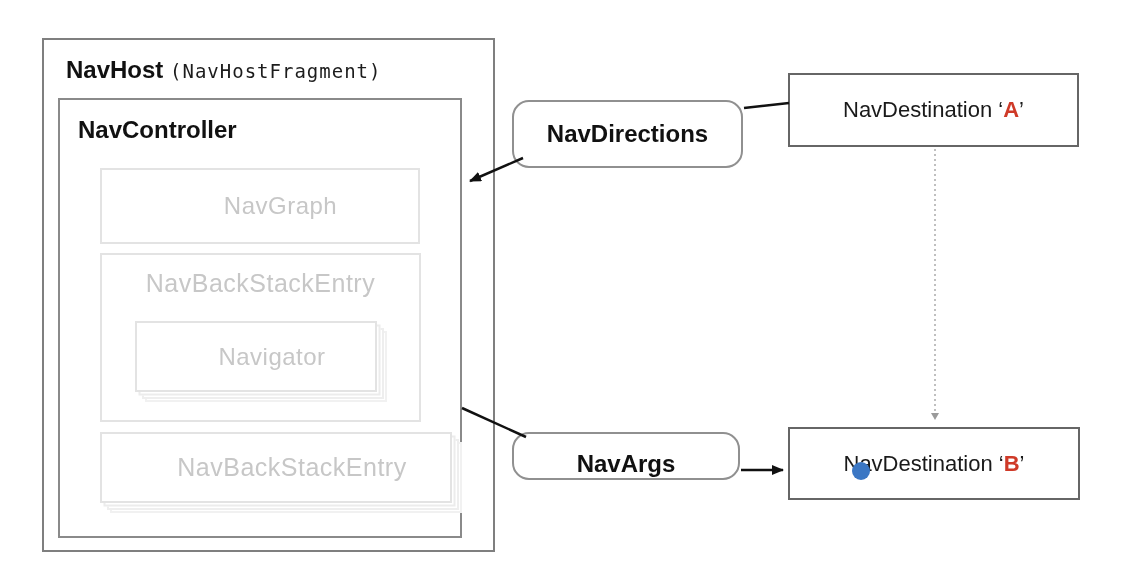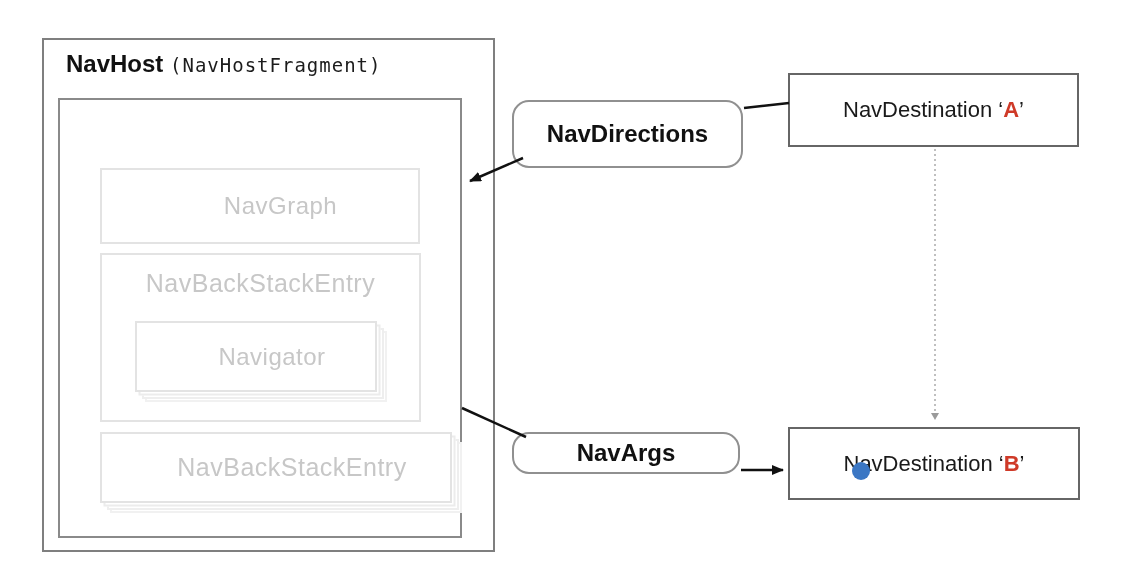--- a/index.html
+++ b/index.html
@@ -19,20 +19,21 @@
     box-sizing: border-box;
     background: #ffffff;
   }
   .frame { border: 2px solid #7f7f7f; background: transparent; }
   .frame-title {
     position: absolute;
     font-weight: bold;
     font-size: 24px;
     color: #111111;
     white-space: nowrap;
+    margin-top: 6px;
   }
   .frame-subtitle {
     font-family: "DejaVu Sans Mono", monospace;
     font-weight: normal;
     font-size: 19px;
     letter-spacing: 1px;
     color: #1c1c1c;
   }
   .muted-box {
     border: 2px solid #e3e3e3;
@@ -119,20 +120,21 @@
 
 <div id="stage">
 
   <div class="box frame" style="left:42px; top:38px; width:453px; height:514px;"></div>
   <div class="frame-title" style="left:66px; top:50px;">
     <span>NavHost</span>
     <span class="frame-subtitle">(NavHostFragment)</span>
   </div>
 
   <div class="box frame" style="left:58px; top:98px; width:404px; height:440px; border-color:#8a8a8a;"></div>
+  <div class="frame-title" style="left:78px; top:110px;">NavController</div>
 
   <div class="box muted-box" style="left:100px; top:168px; width:320px; height:76px;padding-left:41px;">
     <span>NavGraph</span>
   </div>
 
   <div class="box muted-box top-label" style="left:100px; top:253px; width:321px; height:169px; font-size:25px;">
     <span>NavBackStackEntry</span>
   </div>
 
   <div class="stackwrap" style="left:135px; top:321px; width:242px; height:71px;">
@@ -150,21 +152,21 @@
     <div class="stacklayer l1"></div>
     <div class="stackmain" style="font-size:25px;">
       <span>NavBackStackEntry</span>
     </div>
   </div>
 
   <div class="pill" style="left:512px; top:100px; width:231px; height:68px;">
     <span>NavDirections</span>
   </div>
 
-  <div class="pill" style="left:512px; top:432px; width:228px; height:42px;">
+  <div class="pill" style="left:512px; top:432px; width:228px; height:48px;align-items:flex-end;">
     <span>NavArgs</span>
   </div>
 
   <div class="dest" style="left:788px; top:73px; width:291px; height:74px;">
     <span>NavDestination</span><span> </span><span>‘</span><span class="letter" style="color: rgb(207, 58, 40);">A</span><span>’</span>
   </div>
 
   <div class="dest" style="left:788px; top:427px; width:292px; height:73px;">
     <span>NavDestination</span><span> </span><span>‘</span><span class="letter" style="color: rgb(207, 58, 40);">B</span><span>’</span>
   </div>

